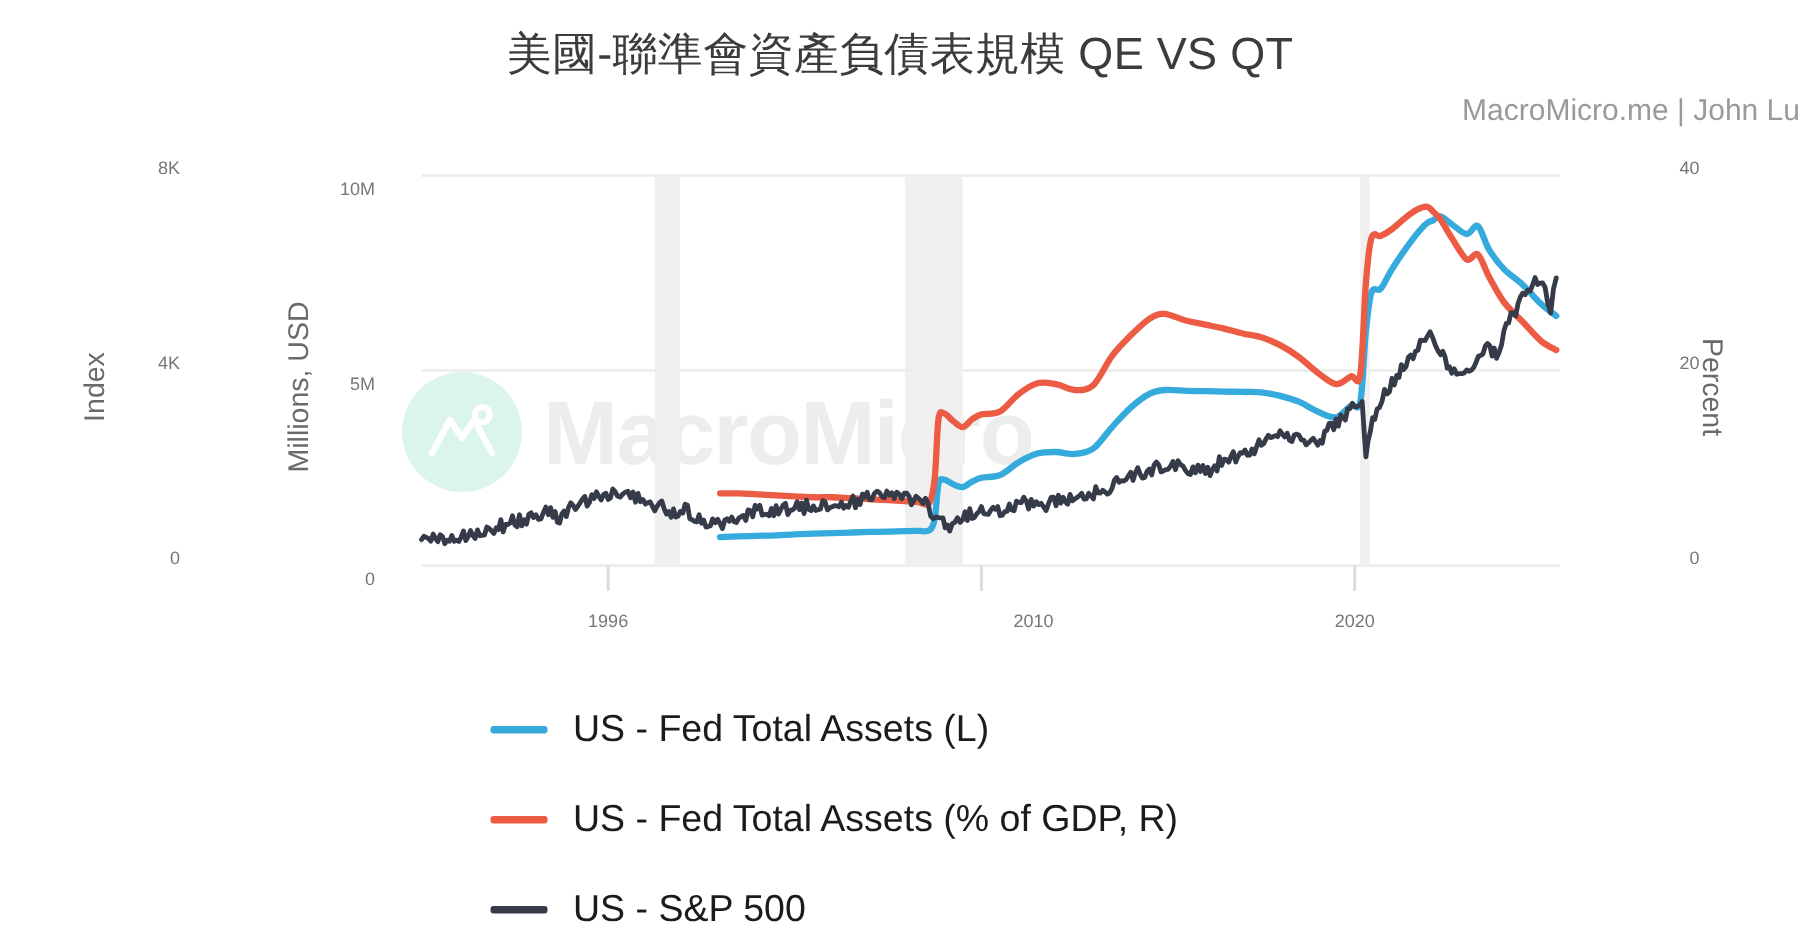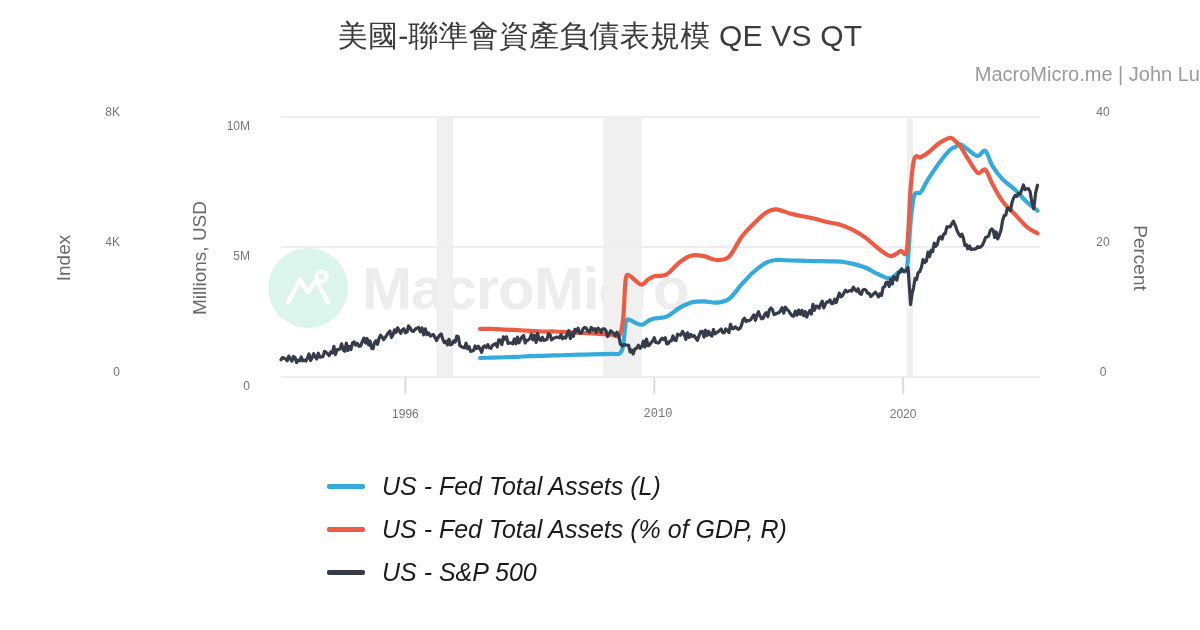--- a/index.html
+++ b/index.html
@@ -83,21 +83,21 @@
 
   
   .tick-label {
     position: absolute;
     font-size: 12px;
     color: #767676;
     white-space: nowrap;
   }
   .tick-left-index  { width: 64px; text-align: right; left: 56px; }
   .tick-left-mill   { width: 70px; text-align: right; left: 180px; margin-top: 14px; }
-  .tick-right-pct   { width: 60px; text-align: center;  left: 1073px; }
+  .tick-right-pct   { width: 60px; text-align: right;  left: 1073px; }
   .tick-x           { text-align: center; width: 80px; top: 407px; }
 
   
   #watermark {
     position: absolute;
     left: 268px;
     top: 248px;
     display: flex;
     align-items: center;
     pointer-events: none;
@@ -120,22 +120,21 @@
     font-weight: 700;
   }
 
   
   #legend {
     position: absolute;
     left: 327px;
     top: 468px;
     display: flex;
     flex-direction: column;
-    gap: 7px;
-    font-style: italic;
+    gap: 24px;
   }
   .legend-item {
     display: flex;
     align-items: center;
     height: 36px;
   }
   .legend-swatch {
     width: 38px;
     height: 5px;
     border-radius: 2px;
@@ -193,21 +192,21 @@
       <div class="tick-label tick-left-index" style="top: 365px;">0</div>
       <div class="tick-label tick-left-index" style="top: 235px;">4K</div>
       <div class="tick-label tick-left-index" style="top: 105px;">8K</div>
       <div class="tick-label tick-left-mill" style="top: 365px;">0</div>
       <div class="tick-label tick-left-mill" style="top: 235px;">5M</div>
       <div class="tick-label tick-left-mill" style="top: 105px;">10M</div>
       <div class="tick-label tick-right-pct" style="top: 365px;">0</div>
       <div class="tick-label tick-right-pct" style="top: 235px;">20</div>
       <div class="tick-label tick-right-pct" style="top: 105px;">40</div>
       <div class="tick-label tick-x" style="left: 365.426px;">1996</div>
-      <div class="tick-label tick-x" style="left: 618px; font-family: Liberation Mono, monospace;">2010</div>
+      <div class="tick-label tick-x" style="left: 649px;">2010</div>
       <div class="tick-label tick-x" style="left: 863.131px;">2020</div>
     </div>
 
   <div class="axis-title" id="axis-title-index">Index</div>
   <div class="axis-title" id="axis-title-millions">Millions, USD</div>
   <div class="axis-title" id="axis-title-percent">Percent</div>
 
   <div id="legend">
       <div class="legend-item">
         <span class="legend-swatch" style="background: rgb(53, 170, 220);"></span>

